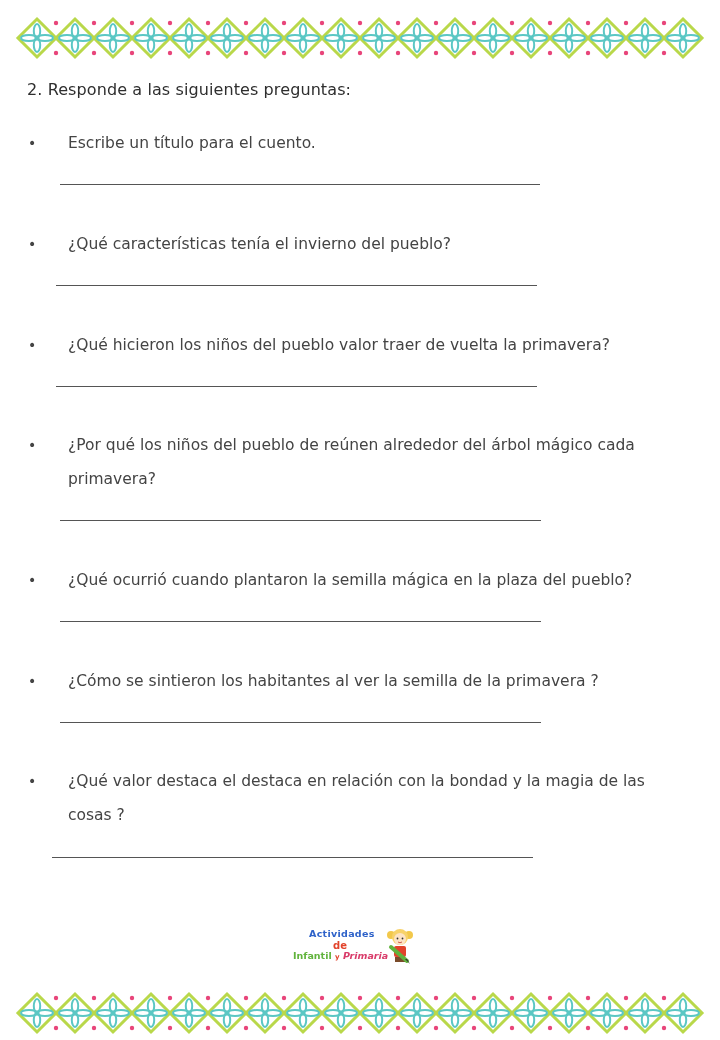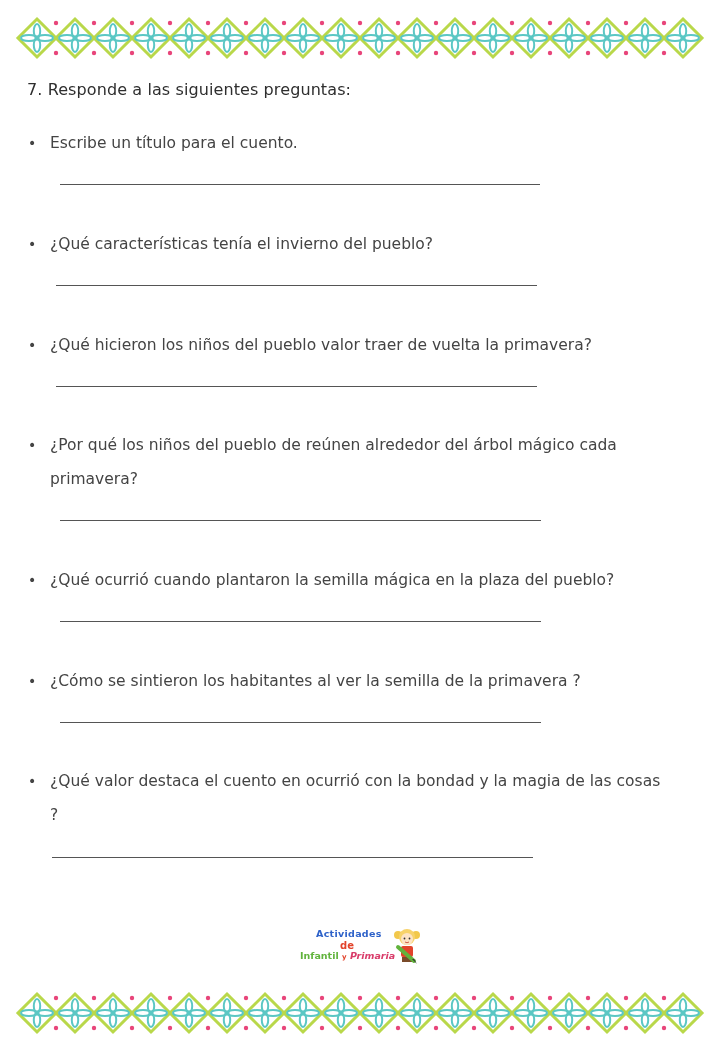--- a/index.html
+++ b/index.html
@@ -4,23 +4,23 @@
 <style>
   html, body { margin:0; padding:0; background:#ffffff; }
   body { width:720px; height:1040px; position:relative; overflow:hidden;
          font-family: "DejaVu Sans", sans-serif; color:#3a3a3a; }
   .border { position:absolute; left:0; width:720px; height:56px; }
   .border.top { top:10px; }
   .border.bottom { top:985px; }
   .heading { position:absolute; left:27px; top:80px; font-size:16px; color:#2e2e2e; letter-spacing:0.1px; }
   .q { position:absolute; left:28px; width:640px; font-size:15.5px; line-height:34px; color:#444; }
   .q .bullet { position:absolute; left:0; top:0; width:20px; font-size:14px; }
-  .q .text { margin-left:22px; display:block; }
+  .q .text { margin-left:40px; display:block; }
   .line { position:absolute; height:0; border-top:1px solid #555; }
-  .logo { position:absolute; left:300px; top:928px; width:125px; height:38px; }
+  .logo { position:absolute; left:293px; top:928px; width:125px; height:38px; }
   .logo .l1 { position:absolute; left:16px; top:0; font-size:9.5px; font-weight:bold; color:#2e62c9; letter-spacing:0.3px; }
   .logo .l2 { position:absolute; left:40px; top:12px; font-size:10px; font-weight:bold; color:#e2432b; }
   .logo .l3 { position:absolute; left:0; top:22px; font-size:9.5px; font-weight:bold; color:#61b33c; }
   .logo .l3 .y { color:#e2432b; font-size:7px; }
   .logo .l3 .p { color:#d93c6a;font-style:italic; }
   .logo .mascot { position:absolute; left:93px; top:-2px; width:28px; height:40px; }
 </style>
 </head>
 <body>
 
@@ -164,21 +164,21 @@
       <circle cx="664" cy="43" r="2.2" fill="#e8457a"></circle>
       <polygon points="683,9 702,28 683,47 664,28" fill="#ffffff" stroke="#b9d84a" stroke-width="3"></polygon>
       <ellipse cx="683" cy="21" rx="3.2" ry="7" fill="none" stroke="#5bc7c4" stroke-width="2"></ellipse>
       <ellipse cx="683" cy="35" rx="3.2" ry="7" fill="none" stroke="#5bc7c4" stroke-width="2"></ellipse>
       <ellipse cx="675" cy="28" rx="8" ry="3" fill="none" stroke="#5bc7c4" stroke-width="2"></ellipse>
       <ellipse cx="691" cy="28" rx="8" ry="3" fill="none" stroke="#5bc7c4" stroke-width="2"></ellipse>
       <circle cx="683" cy="28" r="2.5" fill="#5bc7c4"></circle>
     </g>
 </svg>
 
-<div class="heading">7. Responde a las siguientes preguntas:</div>
+<div class="heading">2. Responde a las siguientes preguntas:</div>
 
 <div class="q" style="top:126px;">
   <span class="bullet">•</span>
   <span class="text">Escribe un título para  el cuento.</span>
 </div>
 <div class="line" style="left:60px; width:480px; top:184px;"></div>
 
 <div class="q" style="top:227px;">
   <span class="bullet">•</span>
   <span class="text">¿Qué características tenía el invierno del pueblo?</span>
@@ -204,21 +204,21 @@
 <div class="line" style="left:60px; width:481px; top:621px;"></div>
 
 <div class="q" style="top:664px;">
   <span class="bullet">•</span>
   <span class="text">¿Cómo se sintieron los habitantes al ver la semilla de la primavera ?</span>
 </div>
 <div class="line" style="left:60px; width:481px; top:722px;"></div>
 
 <div class="q" style="top:764px;">
   <span class="bullet">•</span>
-  <span class="text">¿Qué valor destaca el cuento en ocurrió con la bondad y la magia de las cosas ?</span>
+  <span class="text">¿Qué valor destaca el destaca en relación con la bondad y la magia de las cosas ?</span>
 </div>
 <div class="line" style="left:52px; width:481px; top:857px;"></div>
 
 <div class="logo">
   <span class="l1">Actividades</span>
   <span class="l2">de</span>
   <span class="l3">
     <span>Infantil</span>
     <span class="y">y</span>
     <span class="p">Primaria</span>

